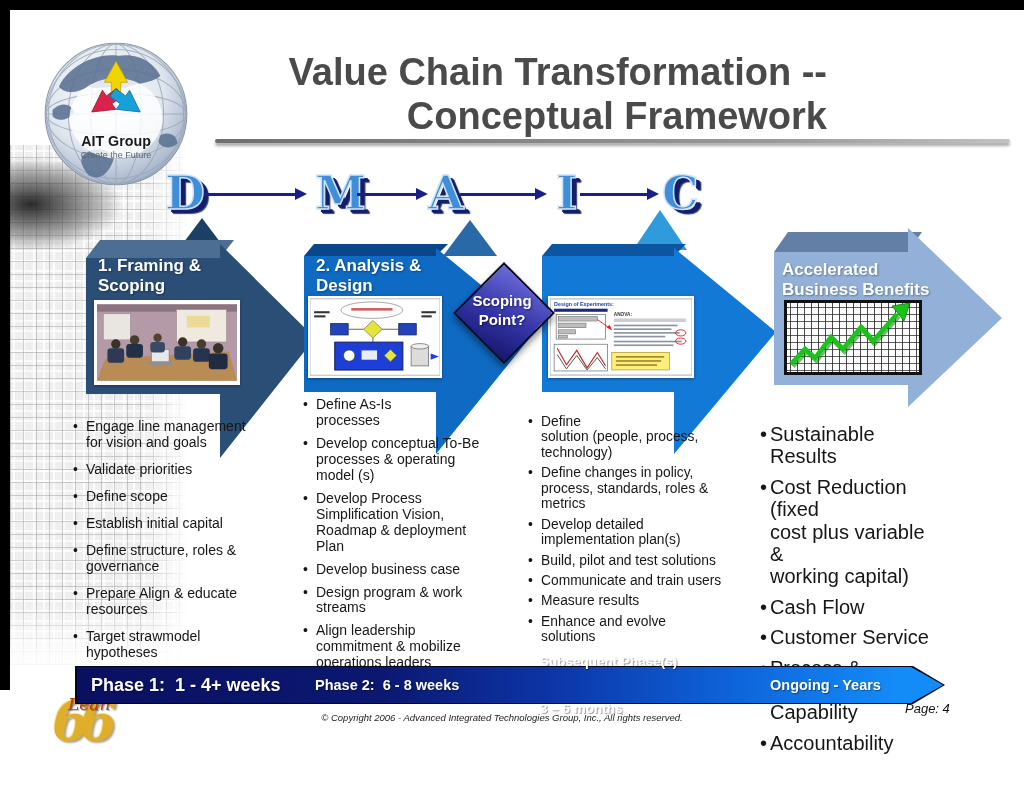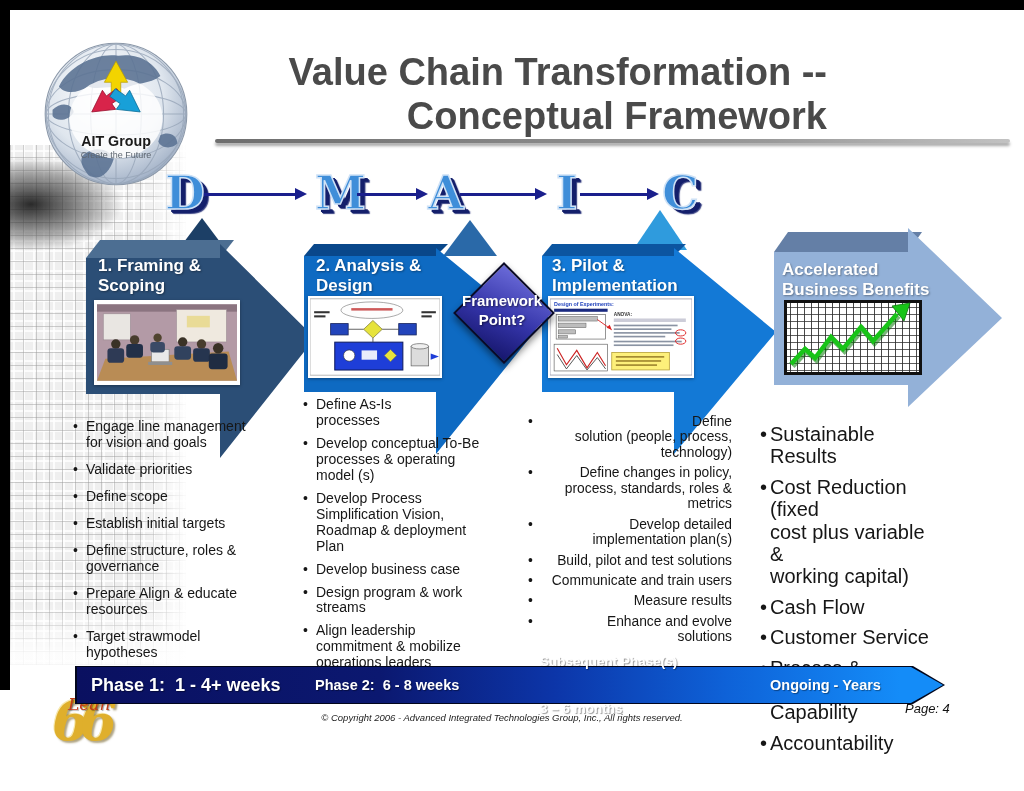--- a/index.html
+++ b/index.html
@@ -76,21 +76,21 @@
   .diamond{left:468px;top:277px;width:68px;height:68px;transform:rotate(45deg);z-index:6;
       background:linear-gradient(160deg,#6a6ad8 0%,#3434a8 55%,#17176e 100%);
       border:2px solid #0a0a28;box-shadow:3px 3px 7px rgba(0,0,0,.45);}
   .diamond-text{left:458px;top:292px;width:88px;text-align:center;color:#fff;font-weight:bold;
       font-size:15px;line-height:1.25;z-index:7;text-shadow:1px 1px 2px rgba(0,0,0,.5);}
 
   
   .bullets{position:absolute;z-index:5;display:flex;flex-direction:column;color:#161616;}
   .bl1{left:72px;top:419px;width:180px;gap:11px;font-size:14px;line-height:1.14;}
   .bl2{left:302px;top:397px;width:182px;gap:7px;font-size:14px;line-height:1.14;}
-  .bl3{left:527px;top:414px;width:205px;gap:5px;font-size:13.8px;line-height:1.12;text-align:right;}
+  .bl3{left:527px;top:414px;width:205px;gap:5px;font-size:13.8px;line-height:1.12;}
   .bl4{left:760px;top:423px;width:175px;gap:8px;font-size:20px;line-height:1.12;}
   .bullet{position:relative;padding-left:14px;}
   .bl4 .bullet{padding-left:10px;}
   .bullet::before{content:"\2022";position:absolute;left:1px;top:0;}
   .bl4 .bullet::before{left:0;}
   .bullet span{white-space:pre-line;}
 
   
   .tbar-wrap{left:75px;top:666px;width:870px;height:38px;z-index:6;}
   .tbar-border,.tbar-fill{position:absolute;
@@ -199,21 +199,20 @@
     <polygon points="8,12 18,0 152,0 140,12" fill="#0C55A0"></polygon>
     <polygon points="8,12 140,12 140,4 242,88 140,210 140,148 8,148" fill="#1379D6"></polygon>
   </svg>
   <svg class="arrow-svg a4" viewBox="0 0 240 188">
     <polygon points="10,30 24,10 158,10 144,30" fill="#647FA6"></polygon>
     <polygon points="10,30 144,30 144,6 238,96 144,185 144,163 10,163" fill="#93B1D8"></polygon>
   </svg>
 
   <div class="phase-title pt1">1. Framing &amp; Scoping</div>
   <div class="phase-title pt2">2. Analysis &amp; Design</div>
-  <div class="phase-title pt3">3. Pilot &amp; Implementation</div>
   <div class="phase-title pt4">Accelerated Business Benefits</div>
 
   <div class="thumb ph1">
     <svg viewBox="0 0 134 73">
       <rect width="134" height="73" fill="#b39aa6"></rect>
       <rect x="0" y="0" width="134" height="7" fill="#8b7480"></rect>
       <rect x="6" y="9" width="26" height="25" fill="#e9e6e2" stroke="#9b8b93" stroke-width="0.6"></rect>
       <rect x="76" y="5" width="48" height="31" fill="#efe9df" stroke="#9b8b93" stroke-width="0.6"></rect>
       <rect x="86" y="11" width="22" height="11" fill="#e8d88a" opacity=".85"></rect>
       <polygon points="8,52 126,45 134,73 0,73" fill="#b98c55"></polygon>
@@ -305,30 +304,30 @@
       </defs>
       <rect x="1.5" y="1.5" width="135" height="72" fill="url(#gridp)" stroke="#111" stroke-width="3"></rect>
       <polyline points="7,64 21,49 31,58 47,37 59,49 77,27 89,41 113,14" fill="none" stroke="#0a7a0a" stroke-width="5.5" opacity=".55" transform="translate(1.5,2)"></polyline>
       <polyline points="7,64 21,49 31,58 47,37 59,49 77,27 89,41 113,14" fill="none" stroke="#18c418" stroke-width="4.5"></polyline>
       <polygon points="108,6 126,3 120,21" fill="#18c418" stroke="#0a7a0a" stroke-width="0.8"></polygon>
     </svg>
   </div>
 
   <div class="abs diamond"></div>
   <div class="abs diamond-text">
-    <div>Framework</div>
+    <div>Scoping</div>
     <div>Point?</div>
   </div>
 
   <div class="bullets bl1">
       <div class="bullet"><span>Engage line management
 for vision and goals</span></div>
       <div class="bullet"><span>Validate priorities</span></div>
       <div class="bullet"><span>Define scope</span></div>
-      <div class="bullet"><span>Establish initial targets</span></div>
+      <div class="bullet"><span>Establish initial capital</span></div>
       <div class="bullet"><span>Define structure, roles &amp;
 governance</span></div>
       <div class="bullet"><span>Prepare Align &amp; educate
 resources</span></div>
       <div class="bullet"><span>Target strawmodel
 hypotheses</span></div>
     </div>
   <div class="bullets bl2">
       <div class="bullet"><span>Define As-Is
 processes</span></div>

